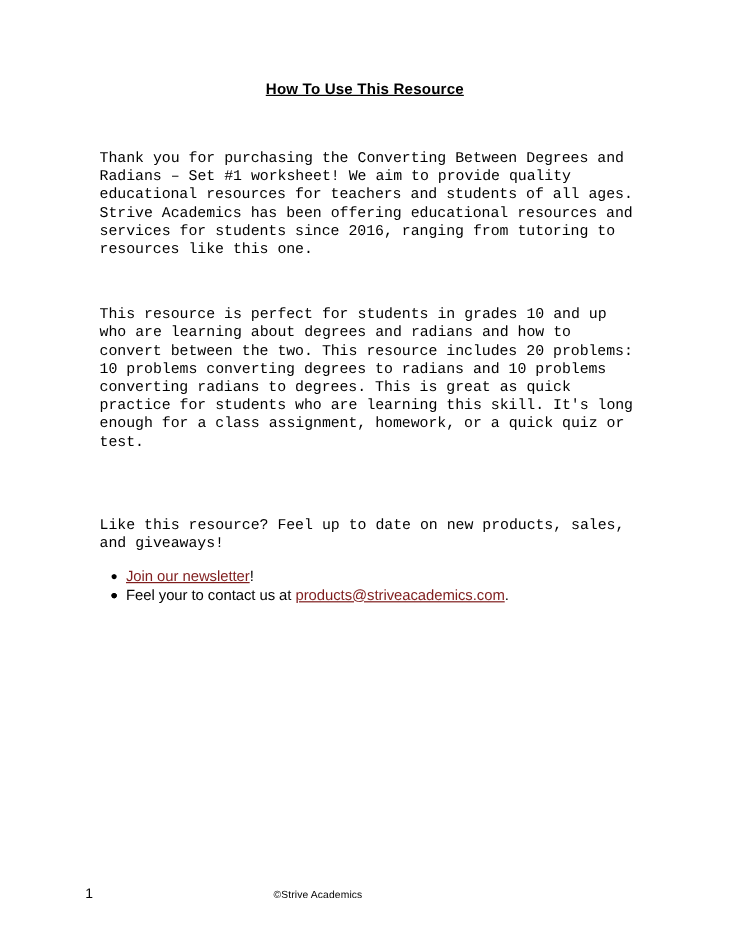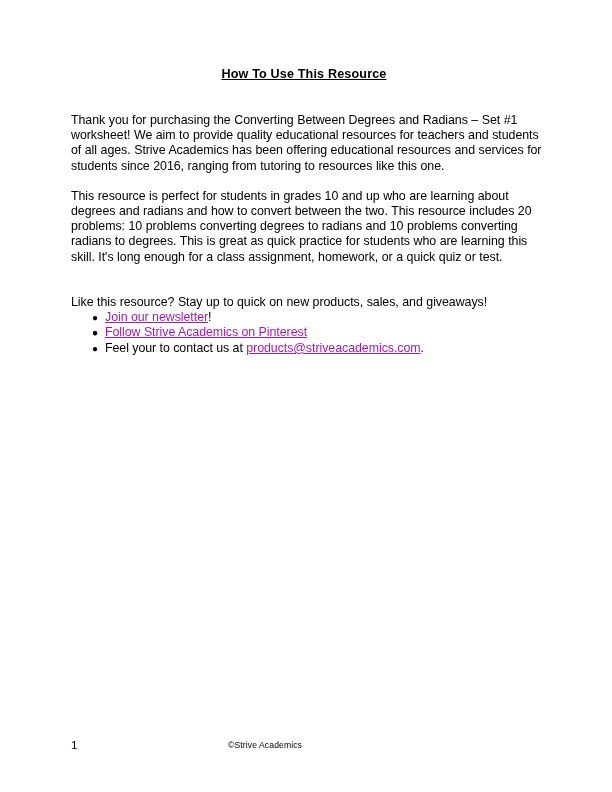--- a/index.html
+++ b/index.html
@@ -37,23 +37,24 @@
     text-decoration: underline;
     letter-spacing: 0.15px;
     margin: 0 0 0 0;
     line-height: 17px;
     padding-right: 6px;
   }
   .para {
     font-size: 12.4px;
     line-height: 15.2px;
     text-align: left;
-    margin: 0;
+    margin: 12px;
     letter-spacing: -0.05px;
     word-spacing: 0.15px;
+    font-family: Liberation Mono, monospace;
   }
   .gap-title { height: 30px; }
   .gap-para { height: 15px; }
 
   ul.link-list {
     margin: 0;
     padding: 0 0 0 34px;
     list-style: none;
   }
   ul.link-list li {
@@ -63,21 +64,21 @@
     letter-spacing: -0.05px;
   }
   ul.link-list li .bullet {
     position: absolute;
     left: -13px;
     top: 0;
     font-size: 10px;
     line-height: 15.4px;
   }
   a.link {
-    color: #a21caf;
+    color: #7f1d1d;
   }
   .footer {
     position: absolute;
     left: 0;
     top: 738px;
     width: 612px;
     height: 20px;
   }
   .footer-page-num {
     position: absolute;
@@ -112,34 +113,34 @@
 
     <div class="gap-para"></div>
 
     <p class="para">This resource is perfect for students in grades 10 and up who are learning about degrees and radians and how to convert between the two. This resource includes 20 problems: 10 problems converting degrees to radians and 10 problems converting radians to degrees. This is great as quick practice for students who are learning this skill. It's long enough for a class assignment, homework, or a quick quiz or test.</p>
 
     <div class="gap-para"></div>
 
 
     <div class="gap-para"></div>
 
-    <p class="para">Like this resource? Stay up to quick on new products, sales, and giveaways!</p>
+    <p class="para">Like this resource? Feel up to date on new products, sales, and giveaways!</p>
 
     <ul class="link-list">
 
       <li>
         <span class="bullet">●</span><span></span><a class="link" href="#">Join our newsletter</a><span>!</span>
       </li>
 
       <li>
         <span class="bullet">●</span><span></span><span></span>
       </li>
 
       <li>
-        <span class="bullet">●</span><span></span><a class="link" href="#">Follow Strive Academics on Pinterest</a><span></span>
+        <span class="bullet">●</span><span></span><span></span>
       </li>
 
       <li>
         <span class="bullet">●</span><span>Feel your to contact us at </span><a class="link" href="#">products@striveacademics.com</a><span>.</span>
       </li>
 
     </ul>
 
   </div>
 

